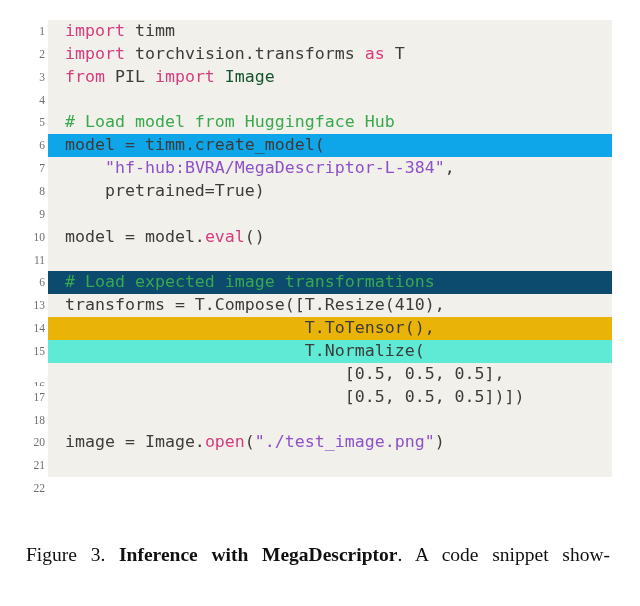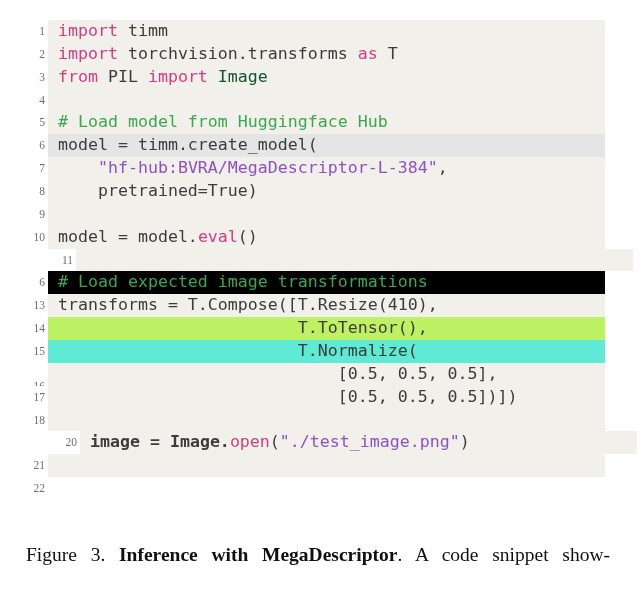--- a/index.html
+++ b/index.html
@@ -36,21 +36,21 @@
     font-size: 11.5px;
     line-height: 22.86px;
     color: #6f6f6f;
     background: #ffffff;
     user-select: none;
   }
   .codecell {
     flex: none;
     margin-left: 3px;
     width: 547px; 
-    padding-left: 10px;
+    padding-left: 17px;
     background: #f1f0ea;
     font-family: "DejaVu Sans Mono", monospace;
     font-size: 16.6px;
     line-height: 22.86px;
     white-space: pre;
     color: #3c3c3c;
     overflow: hidden;
   }
   
   .caption {
@@ -91,73 +91,73 @@
       <div class="code-line">
         <div class="gutter" style="color: rgb(111, 111, 111);">4</div>
         <div class="codecell" style="background: rgb(241, 240, 234);"></div>
       </div>
       <div class="code-line">
         <div class="gutter" style="color: rgb(111, 111, 111);">5</div>
         <div class="codecell" style="background: rgb(241, 240, 234);"><span style="color: rgb(57, 168, 78);"># Load model from Huggingface Hub</span></div>
       </div>
       <div class="code-line">
         <div class="gutter" style="color: rgb(111, 111, 111);">6</div>
-        <div class="codecell" style="background: #e5e5e5;"><span style="color: rgb(60, 60, 60);">model = timm.create_model(</span></div>
+        <div class="codecell" style="background: #0ea5e9;"><span style="color: rgb(60, 60, 60);">model = timm.create_model(</span></div>
       </div>
       <div class="code-line">
         <div class="gutter" style="color: rgb(111, 111, 111);">7</div>
         <div class="codecell" style="background: rgb(241, 240, 234);"><span style="color: rgb(60, 60, 60);">    </span><span style="color: rgb(141, 81, 200);">"hf-hub:BVRA/MegaDescriptor-L-384"</span><span style="color: rgb(60, 60, 60);">,</span></div>
       </div>
       <div class="code-line">
         <div class="gutter" style="color: rgb(111, 111, 111);">8</div>
         <div class="codecell" style="background: rgb(241, 240, 234);"><span style="color: rgb(60, 60, 60);">    pretrained=True)</span></div>
       </div>
       <div class="code-line">
         <div class="gutter" style="color: rgb(111, 111, 111);">9</div>
         <div class="codecell" style="background: rgb(241, 240, 234);"></div>
       </div>
       <div class="code-line">
         <div class="gutter" style="color: rgb(111, 111, 111);">10</div>
         <div class="codecell" style="background: rgb(241, 240, 234);"><span style="color: rgb(60, 60, 60);">model = model.</span><span style="color: rgb(214, 60, 126);">eval</span><span style="color: rgb(60, 60, 60);">()</span></div>
       </div>
       <div class="code-line">
-        <div class="gutter" style="color: rgb(111, 111, 111); margin-left: 28px;">11</div>
+        <div class="gutter" style="color: rgb(111, 111, 111);">11</div>
         <div class="codecell" style="background: rgb(241, 240, 234);"></div>
       </div>
       <div class="code-line">
         <div class="gutter" style="color: rgb(111, 111, 111);">6</div>
-        <div class="codecell" style="background: #000000;"><span style="color: rgb(57, 168, 78);"># Load expected image transformations</span></div>
+        <div class="codecell" style="background: #0c4a6e;"><span style="color: rgb(57, 168, 78);"># Load expected image transformations</span></div>
       </div>
       <div class="code-line">
         <div class="gutter" style="color: rgb(111, 111, 111);">13</div>
         <div class="codecell" style="background: rgb(241, 240, 234);"><span style="color: rgb(60, 60, 60);">transforms = T.Compose([T.Resize(410),</span></div>
       </div>
       <div class="code-line">
         <div class="gutter" style="color: rgb(111, 111, 111);">14</div>
-        <div class="codecell" style="background: #bef264;"><span style="color: rgb(60, 60, 60);">                        T.ToTensor(),</span></div>
+        <div class="codecell" style="background: #eab308;"><span style="color: rgb(60, 60, 60);">                        T.ToTensor(),</span></div>
       </div>
       <div class="code-line">
         <div class="gutter" style="color: rgb(111, 111, 111);">15</div>
         <div class="codecell" style="background: #5eead4;"><span style="color: rgb(60, 60, 60);">                        T.Normalize(</span></div>
       </div>
       <div class="code-line">
         <div class="gutter" style="color: rgb(111, 111, 111); margin-top: 12px;">16</div>
         <div class="codecell" style="background: rgb(241, 240, 234);"><span style="color: rgb(60, 60, 60);">                            [0.5, 0.5, 0.5],</span></div>
       </div>
       <div class="code-line">
         <div class="gutter" style="color: rgb(111, 111, 111);">17</div>
         <div class="codecell" style="background: rgb(241, 240, 234);"><span style="color: rgb(60, 60, 60);">                            [0.5, 0.5, 0.5])])</span></div>
       </div>
       <div class="code-line">
         <div class="gutter" style="color: rgb(111, 111, 111);">18</div>
         <div class="codecell" style="background: rgb(241, 240, 234);"></div>
       </div>
       <div class="code-line">
-        <div class="gutter" style="color: rgb(111, 111, 111); margin-left: 32px;">20</div>
-        <div class="codecell" style="background: rgb(241, 240, 234);"><span style="color: rgb(60, 60, 60); font-weight: bold;">image = Image.</span><span style="color: rgb(214, 60, 126);">open</span><span style="color: rgb(60, 60, 60);">(</span><span style="color: rgb(141, 81, 200);">"./test_image.png"</span><span style="color: rgb(60, 60, 60);">)</span></div>
+        <div class="gutter" style="color: rgb(111, 111, 111);">20</div>
+        <div class="codecell" style="background: rgb(241, 240, 234);"><span style="color: rgb(60, 60, 60);">image = Image.</span><span style="color: rgb(214, 60, 126);">open</span><span style="color: rgb(60, 60, 60);">(</span><span style="color: rgb(141, 81, 200);">"./test_image.png"</span><span style="color: rgb(60, 60, 60);">)</span></div>
       </div>
       <div class="code-line">
         <div class="gutter" style="color: rgb(111, 111, 111);">21</div>
         <div class="codecell" style="background: rgb(241, 240, 234);"></div>
       </div>
       <div class="code-line">
         <div class="gutter" style="color: rgb(111, 111, 111);">22</div>
       </div>
     </div>
 

